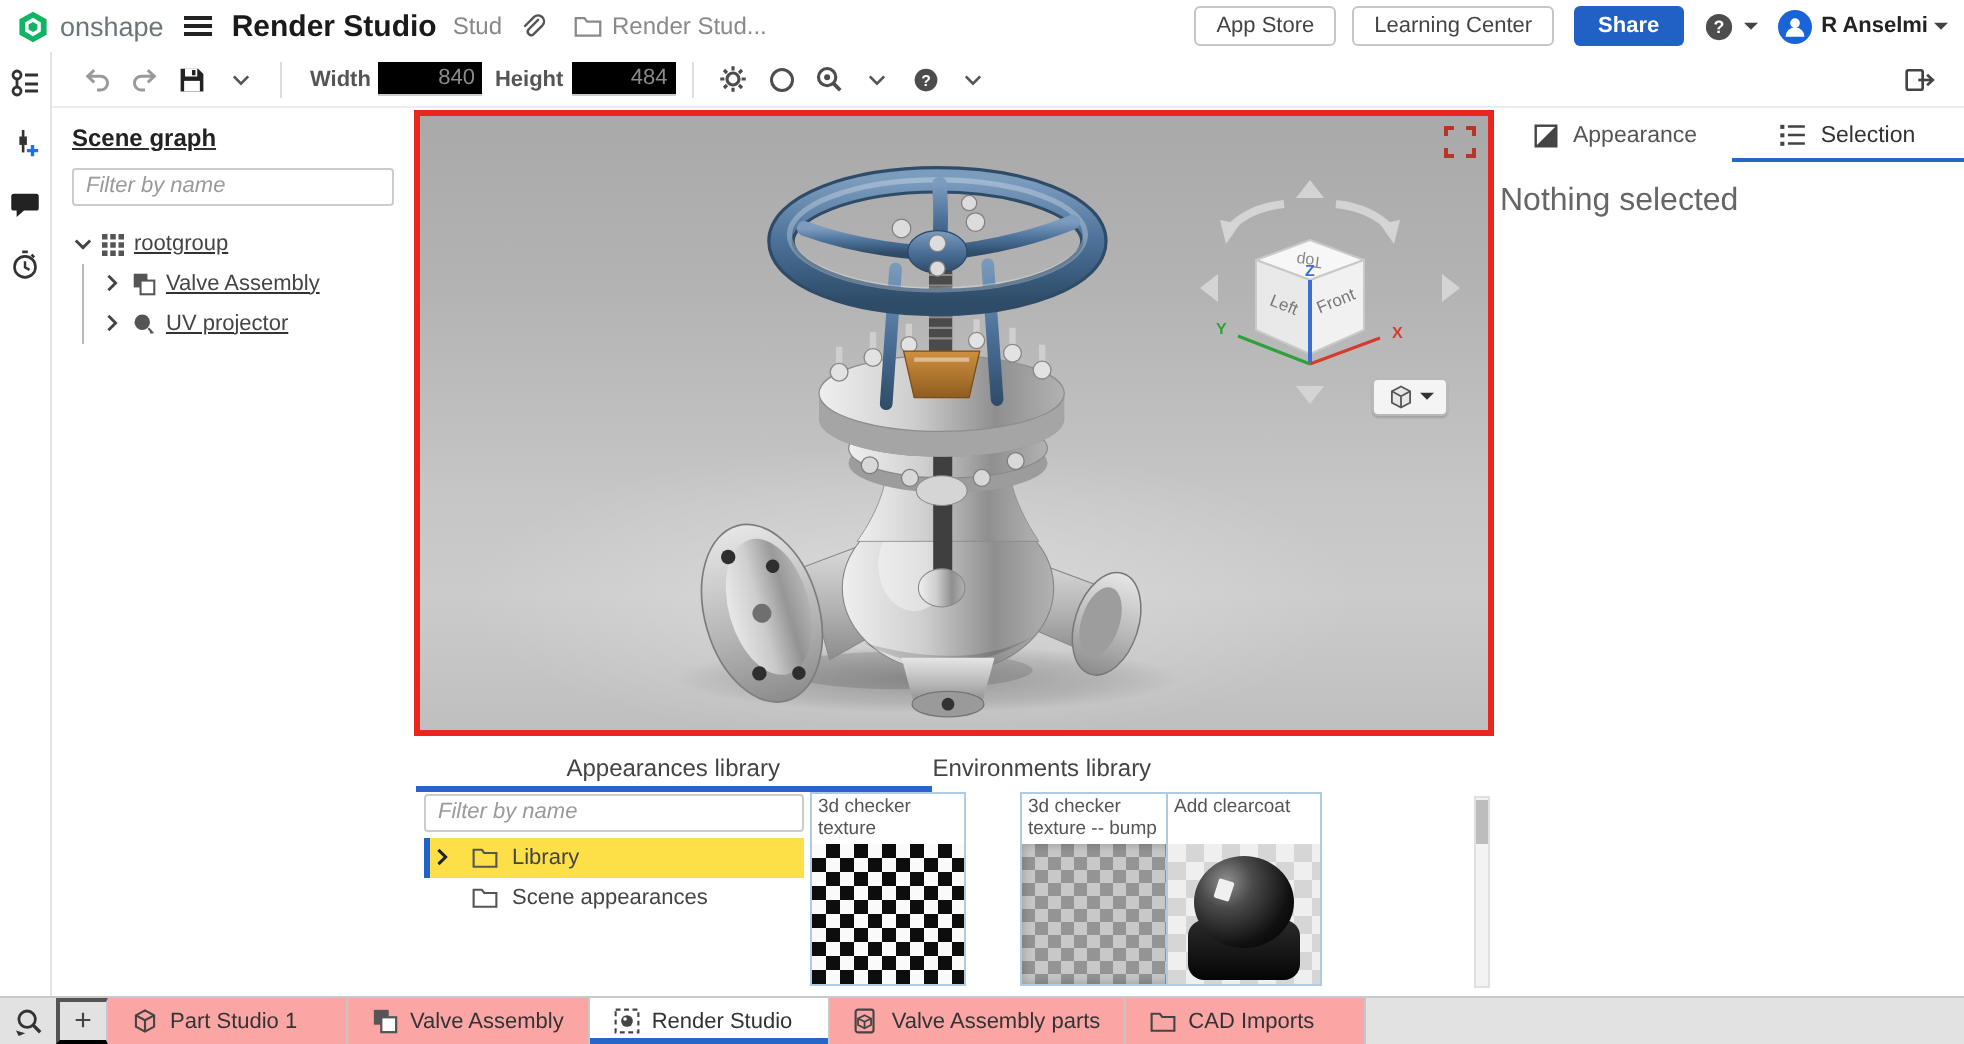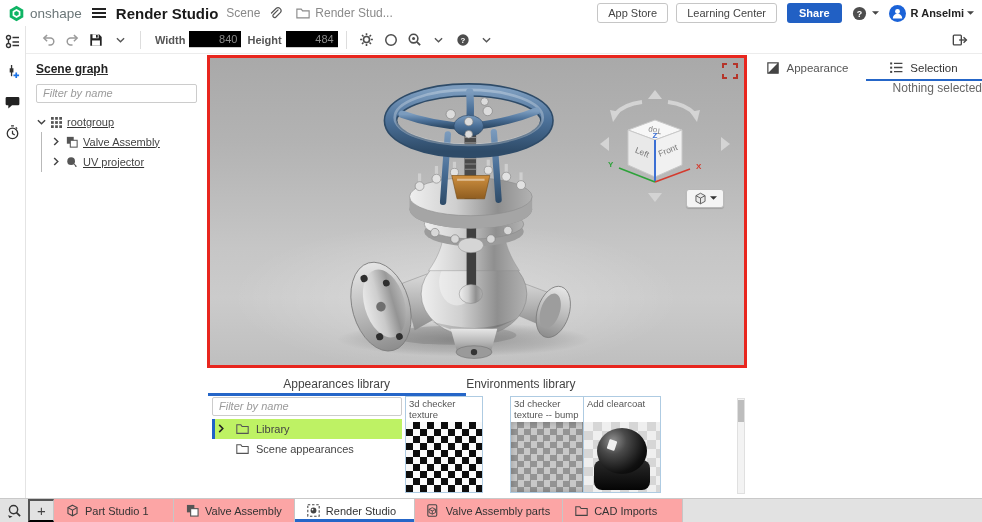--- a/index.html
+++ b/index.html
@@ -54,34 +54,34 @@
   .valve-svg { position:absolute; left:116px; top:20px; width:296px; height:286px; }
   .viewcube { position:absolute; right:12px; top:24px; width:134px; height:122px; }
   .cube-menu-btn { position:absolute; right:20px; top:131px; width:38px; height:19px; background:#f4f4f4; border:1px solid #b9b9b9; border-radius:3px; display:flex; align-items:center; justify-content:center; gap:3px; cursor:pointer; box-shadow:0 1px 1px rgba(0,0,0,.15); }
 
   
   .right-panel { position:absolute; left:750px; top:54px; width:232px; bottom:24px; background:#fff; }
   .rp-tabs { display:flex; height:27px; position:relative; }
   .rp-tab { flex:1; display:flex; align-items:center; justify-content:center; gap:7px; font-size:11.5px; color:#555; cursor:pointer; }
   .rp-tab.active { color:#333; }
   .rp-underline { position:absolute; bottom:0; left:50%; width:50%; height:2.5px; background:#2566c8; }
-  .rp-message { text-align:right; font-size:12px; color:#666; }
+  .rp-message { text-align:left; font-size:16px; color:#666; margin-top:11px; }
 
   
   .library-panel { position:absolute; left:207px; top:371px; width:540px; height:127px; background:#fff; }
   .lib-tabs { display:flex; height:25px; position:relative; }
   .lib-tab { width:48%; display:flex; align-items:center; font-size:12px; color:#444; cursor:pointer; }
   .lib-tab:first-child { justify-content:center; }
   .lib-tab:last-child { width:52%; padding-left:12px; }
   .lib-underline { position:absolute; bottom:0; left:1px; width:258px; height:3px; background:#2566c8; }
   .lib-left { position:absolute; left:5px; top:25px; width:190px; bottom:2px; }
   .lib-left .filter-input { height:19px; }
   .lib-tree { margin-top:3px; font-size:11px; color:#444; }
   .lib-row { display:flex; align-items:center; height:20px; cursor:pointer; position:relative; }
-  .lib-row.selected { background:#bef264; }
+  .lib-row.selected { background:#fde047; }
   .lib-row.selected::before { content:""; position:absolute; left:0; top:0; bottom:0; width:3px; background:#1f62c8; }
   .lib-row .chev { margin-left:4px; }
   .lib-row .folder { margin-left:10px; margin-right:7px; }
   .lib-row.child .folder { margin-left:24px; }
   .cards { position:absolute; left:198px; top:25px; }
   .card { position:absolute; top:0; width:78px; height:97px; border:1px solid #aecbe2; background:#fff; cursor:pointer; }
   .card-title { height:25px; font-size:9.5px; line-height:11px; color:#555; padding:1px 3px; overflow:hidden; }
   .card-img { position:absolute; left:0; right:0; top:25px; bottom:0; }
   .img-checker { background:repeating-conic-gradient(#0d0d0d 0% 25%, #fafafa 0% 50%); background-size:14px 14px; }
   .img-bump { background:repeating-conic-gradient(#949494 0% 25%, #c8c8c8 0% 50%); background-size:13px 13px; box-shadow:inset 0 0 6px rgba(0,0,0,.25); }
@@ -117,21 +117,21 @@
     </span>
     <span class="brand">onshape</span>
     <span class="hamburger">
       <svg width="14" height="12" viewBox="0 0 14 12">
           <g stroke="#222" stroke-width="2">
             <path d="M0 2h14M0 6h14M0 10h14"></path>
           </g>
         </svg>
     </span>
     <span class="doc-title">Render Studio</span>
-    <span class="workspace">Scene</span>
+    <span class="workspace">Stud</span>
     <span>
       <svg width="14" height="14" viewBox="0 0 16 16">
           <path d="M11.5 4.5L6 10a2 2 0 0 0 2.8 2.8L14 7.6a3.4 3.4 0 0 0-4.8-4.8L4 8" fill="none" stroke="#555" stroke-width="1.4" stroke-linecap="round"></path>
         </svg>
     </span>
     <span class="doc-tab">
       <svg width="14" height="12" viewBox="0 0 16 13">
           <path d="M1 2h5l1.5 2H15v8H1z" fill="none" stroke="#8a8a8a" stroke-width="1.3"></path>
         </svg>
       <span>Render Stud...</span>

